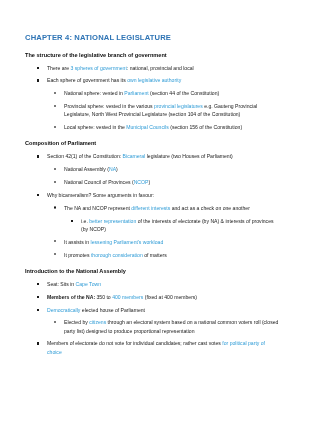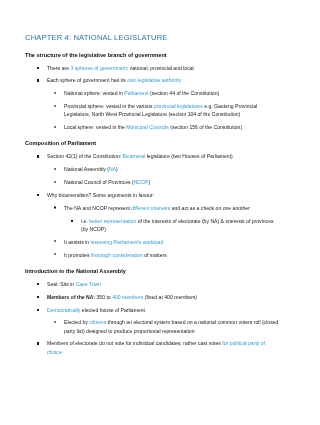--- a/index.html
+++ b/index.html
@@ -18,21 +18,21 @@
     position: relative;
     width: 300px;
     height: 425px;
     background: #ffffff;
     box-sizing: border-box;
     padding: 33px 21px 10px 25px;
   }
   .doc-title {
     color: #2e74b5;
     font-size: 7.6px;
-    font-weight: normal;
+    font-weight: bold;
     letter-spacing: 0.15px;
     margin: 0 0 9.5px 0;
     line-height: 1.2;
   }
   .section-head {
     font-size: 5.6px;
     font-weight: bold;
     color: #0d0d0d;
     margin: 0 0 5px 0;
     line-height: 1.25;

